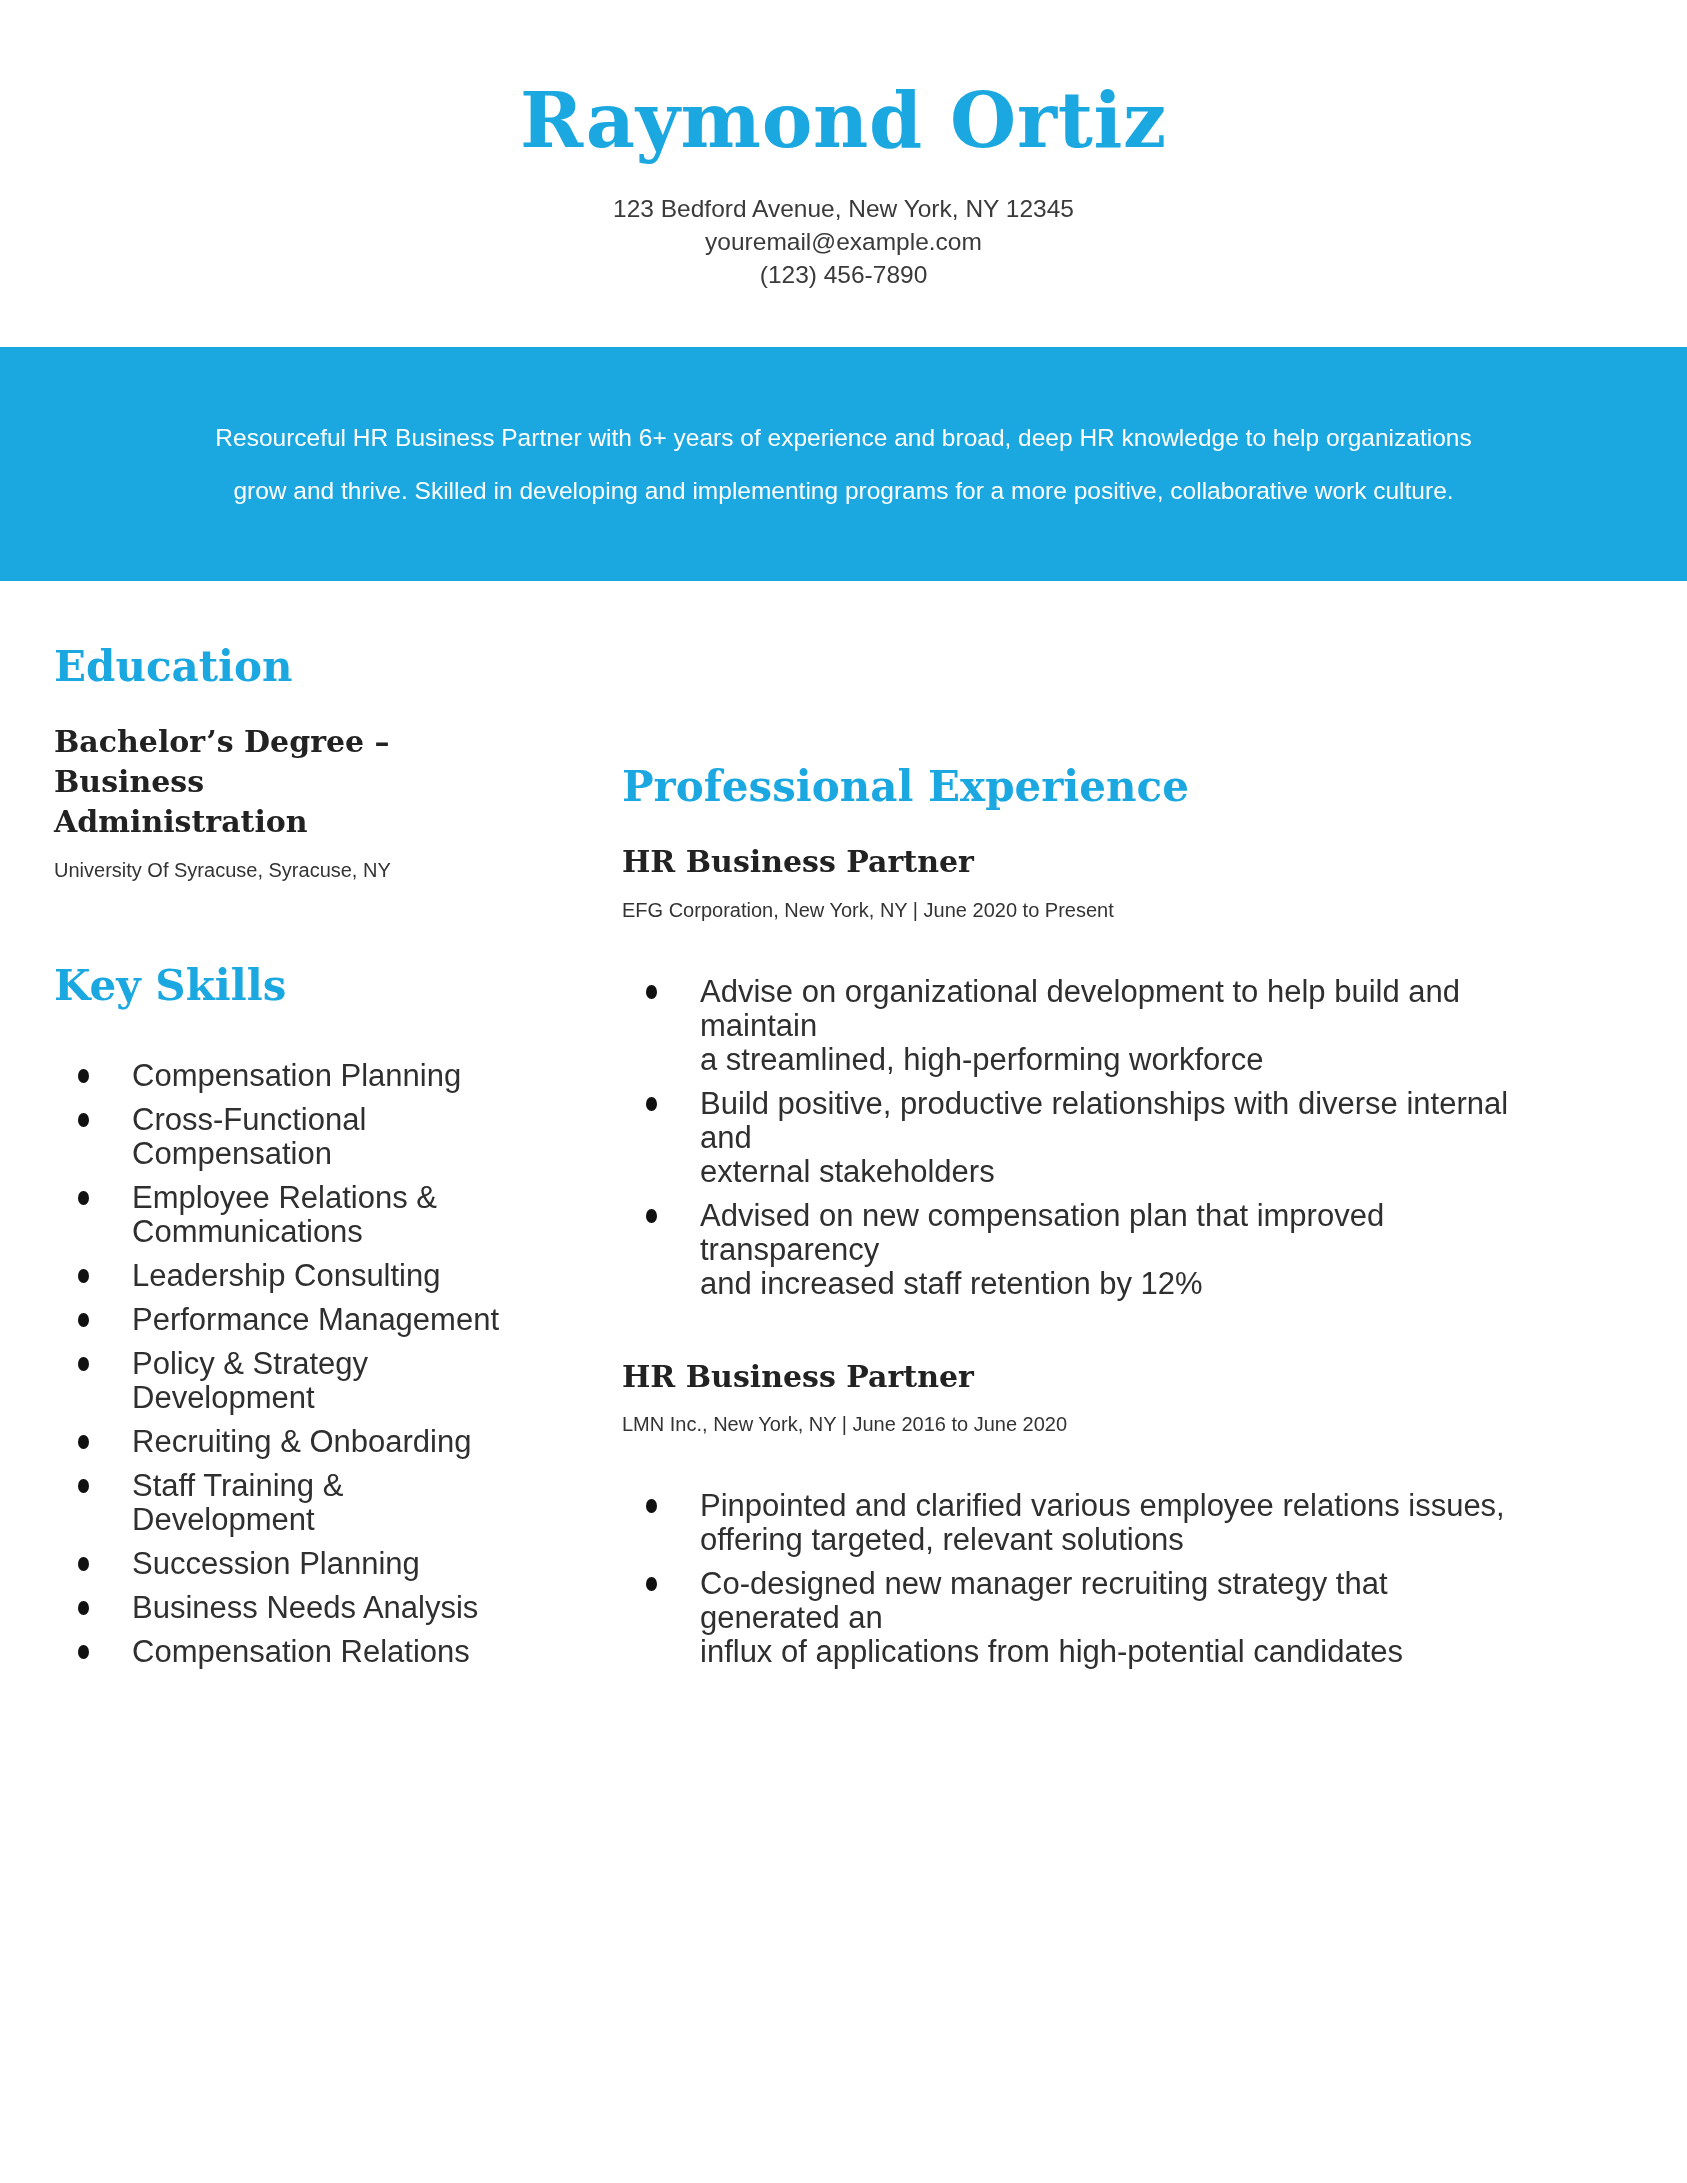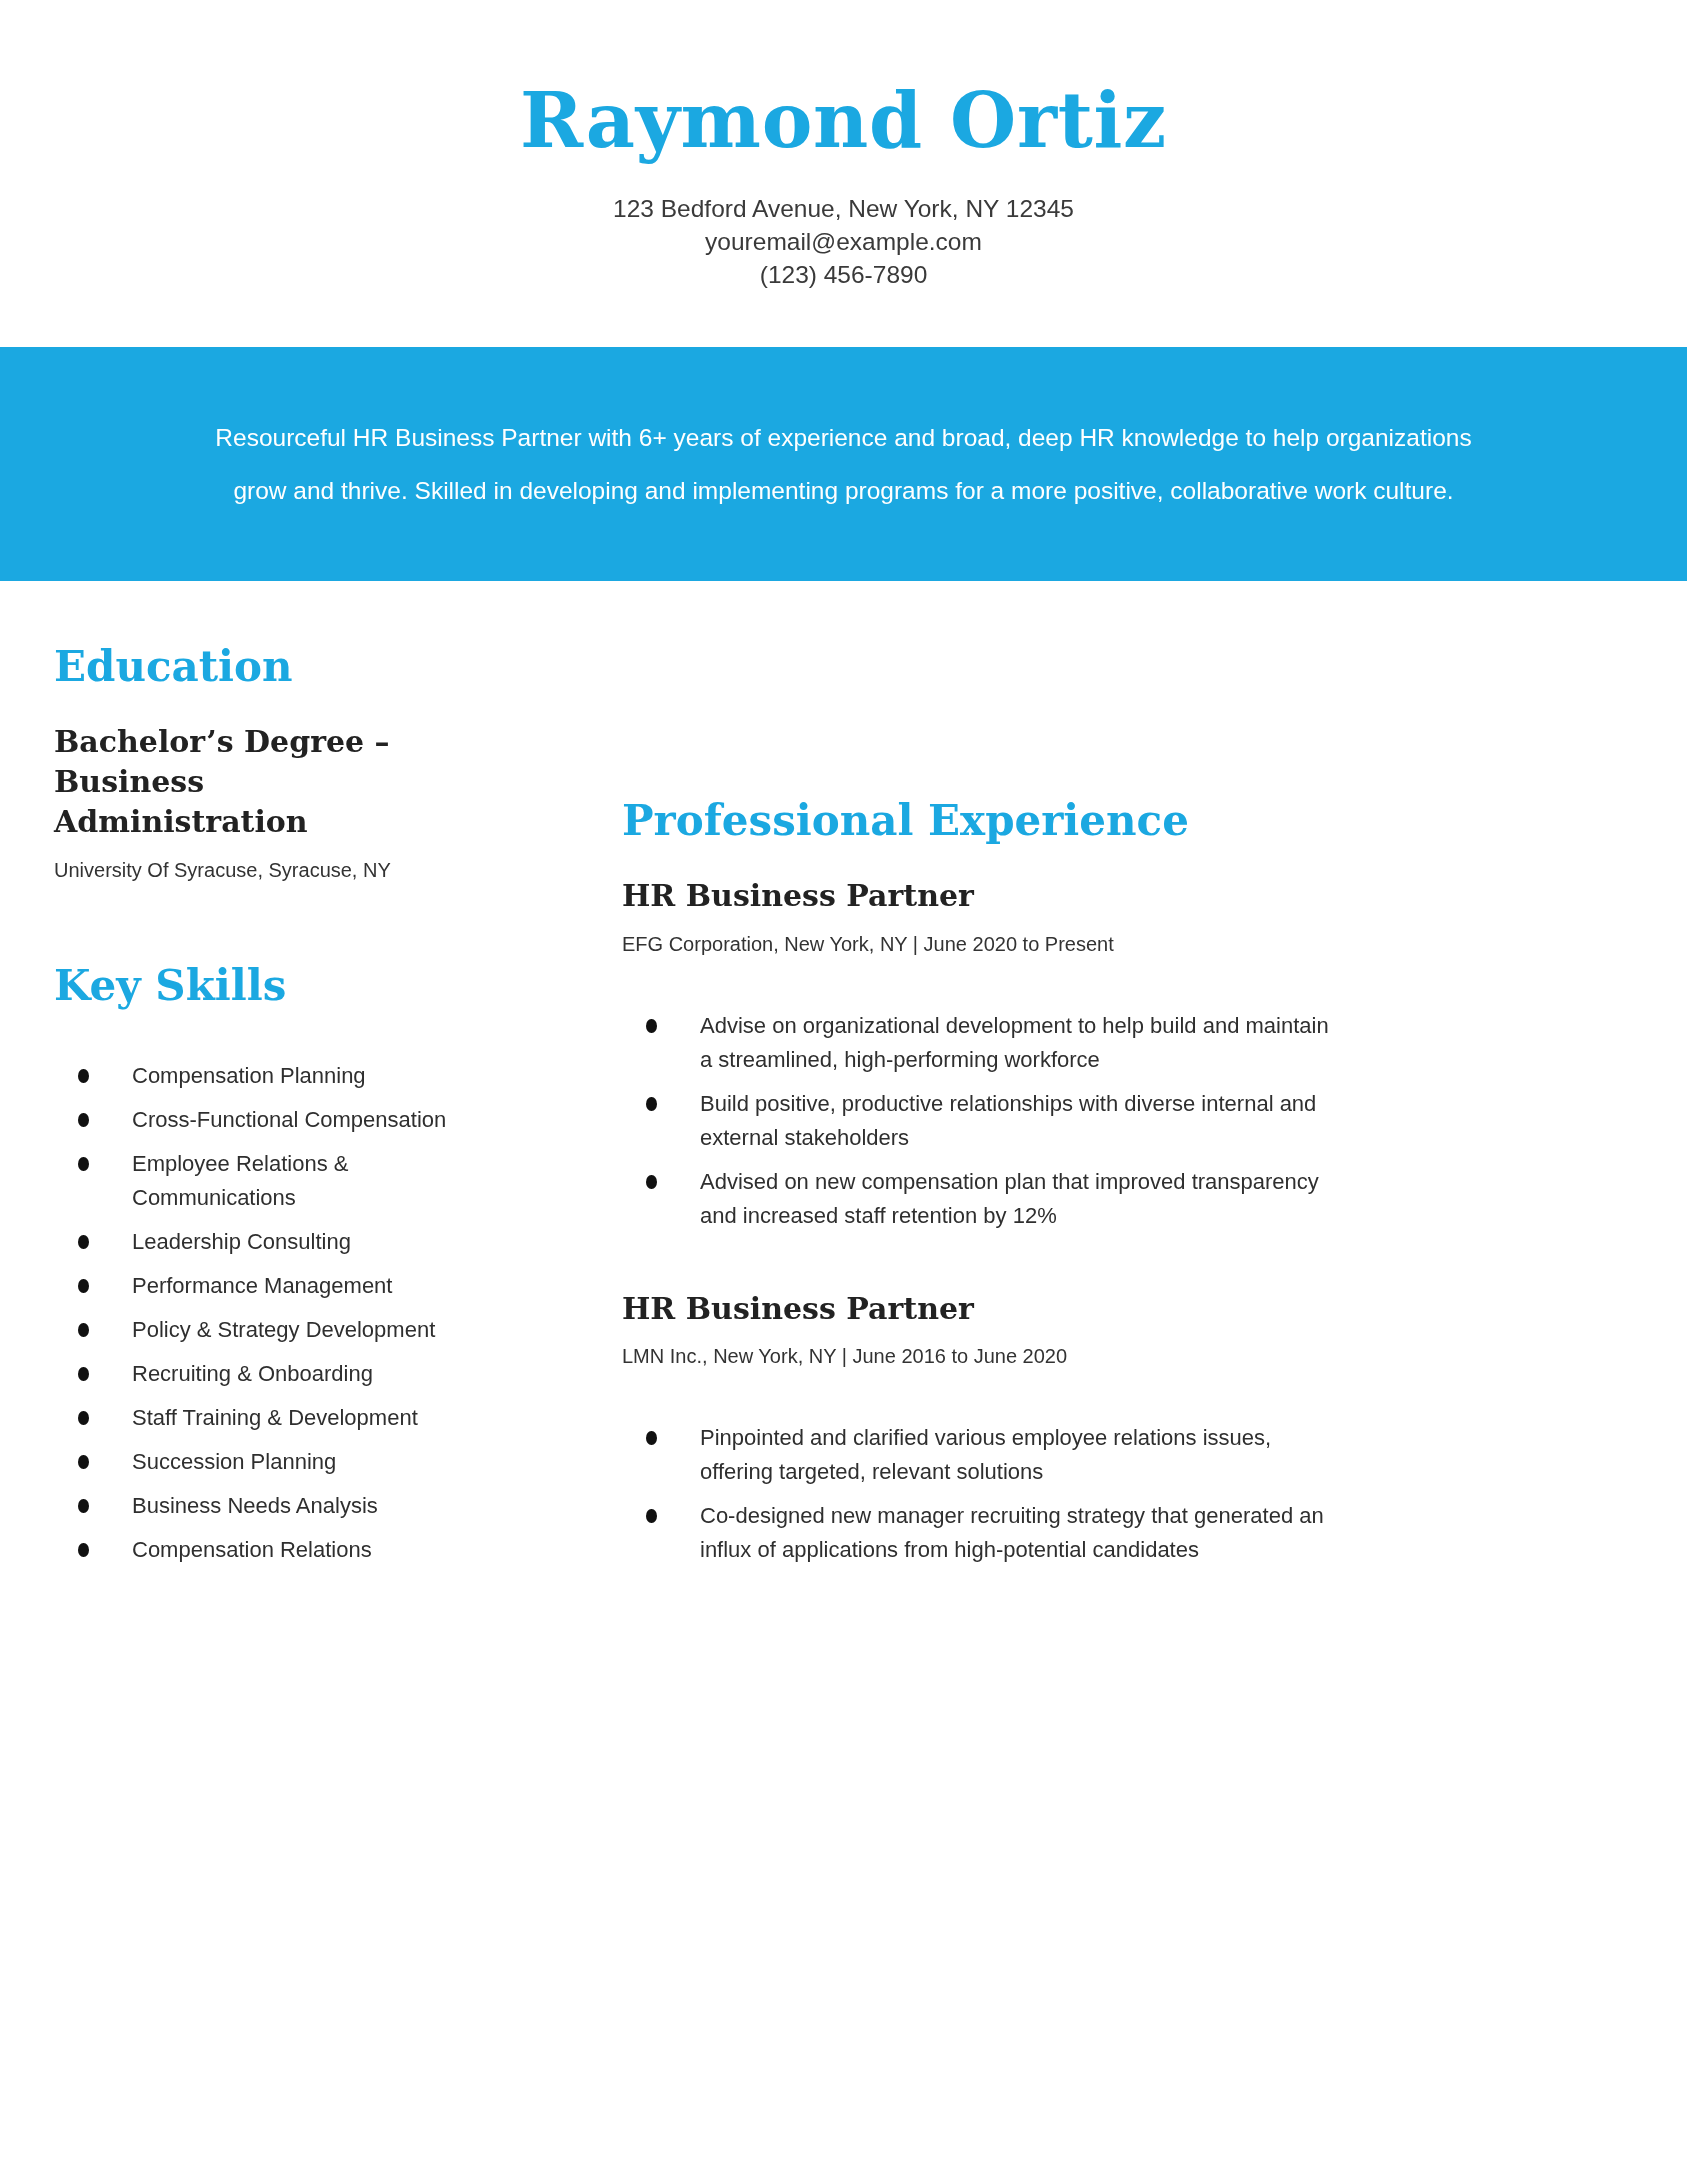--- a/index.html
+++ b/index.html
@@ -51,21 +51,21 @@
     line-height:40px;
     color:#222222;
     white-space:pre-line;
     margin-bottom:10.6px;
   }
   .plain-line { font-size:20px; line-height:34px; color:#333333; }
   ul.bullets { list-style:none; margin-top:48px; }
   ul.bullets li {
     position:relative;
     padding-left:78px;
-    font-size:22px;
+    font-size:31px;
     line-height:34px;
     color:#2f2f2f;
     margin-bottom:10px;
     white-space:pre-line;
   }
   ul.bullets li::before {
     content:"";
     position:absolute;
     left:24px; top:10px;
     width:10.6px; height:14px;

